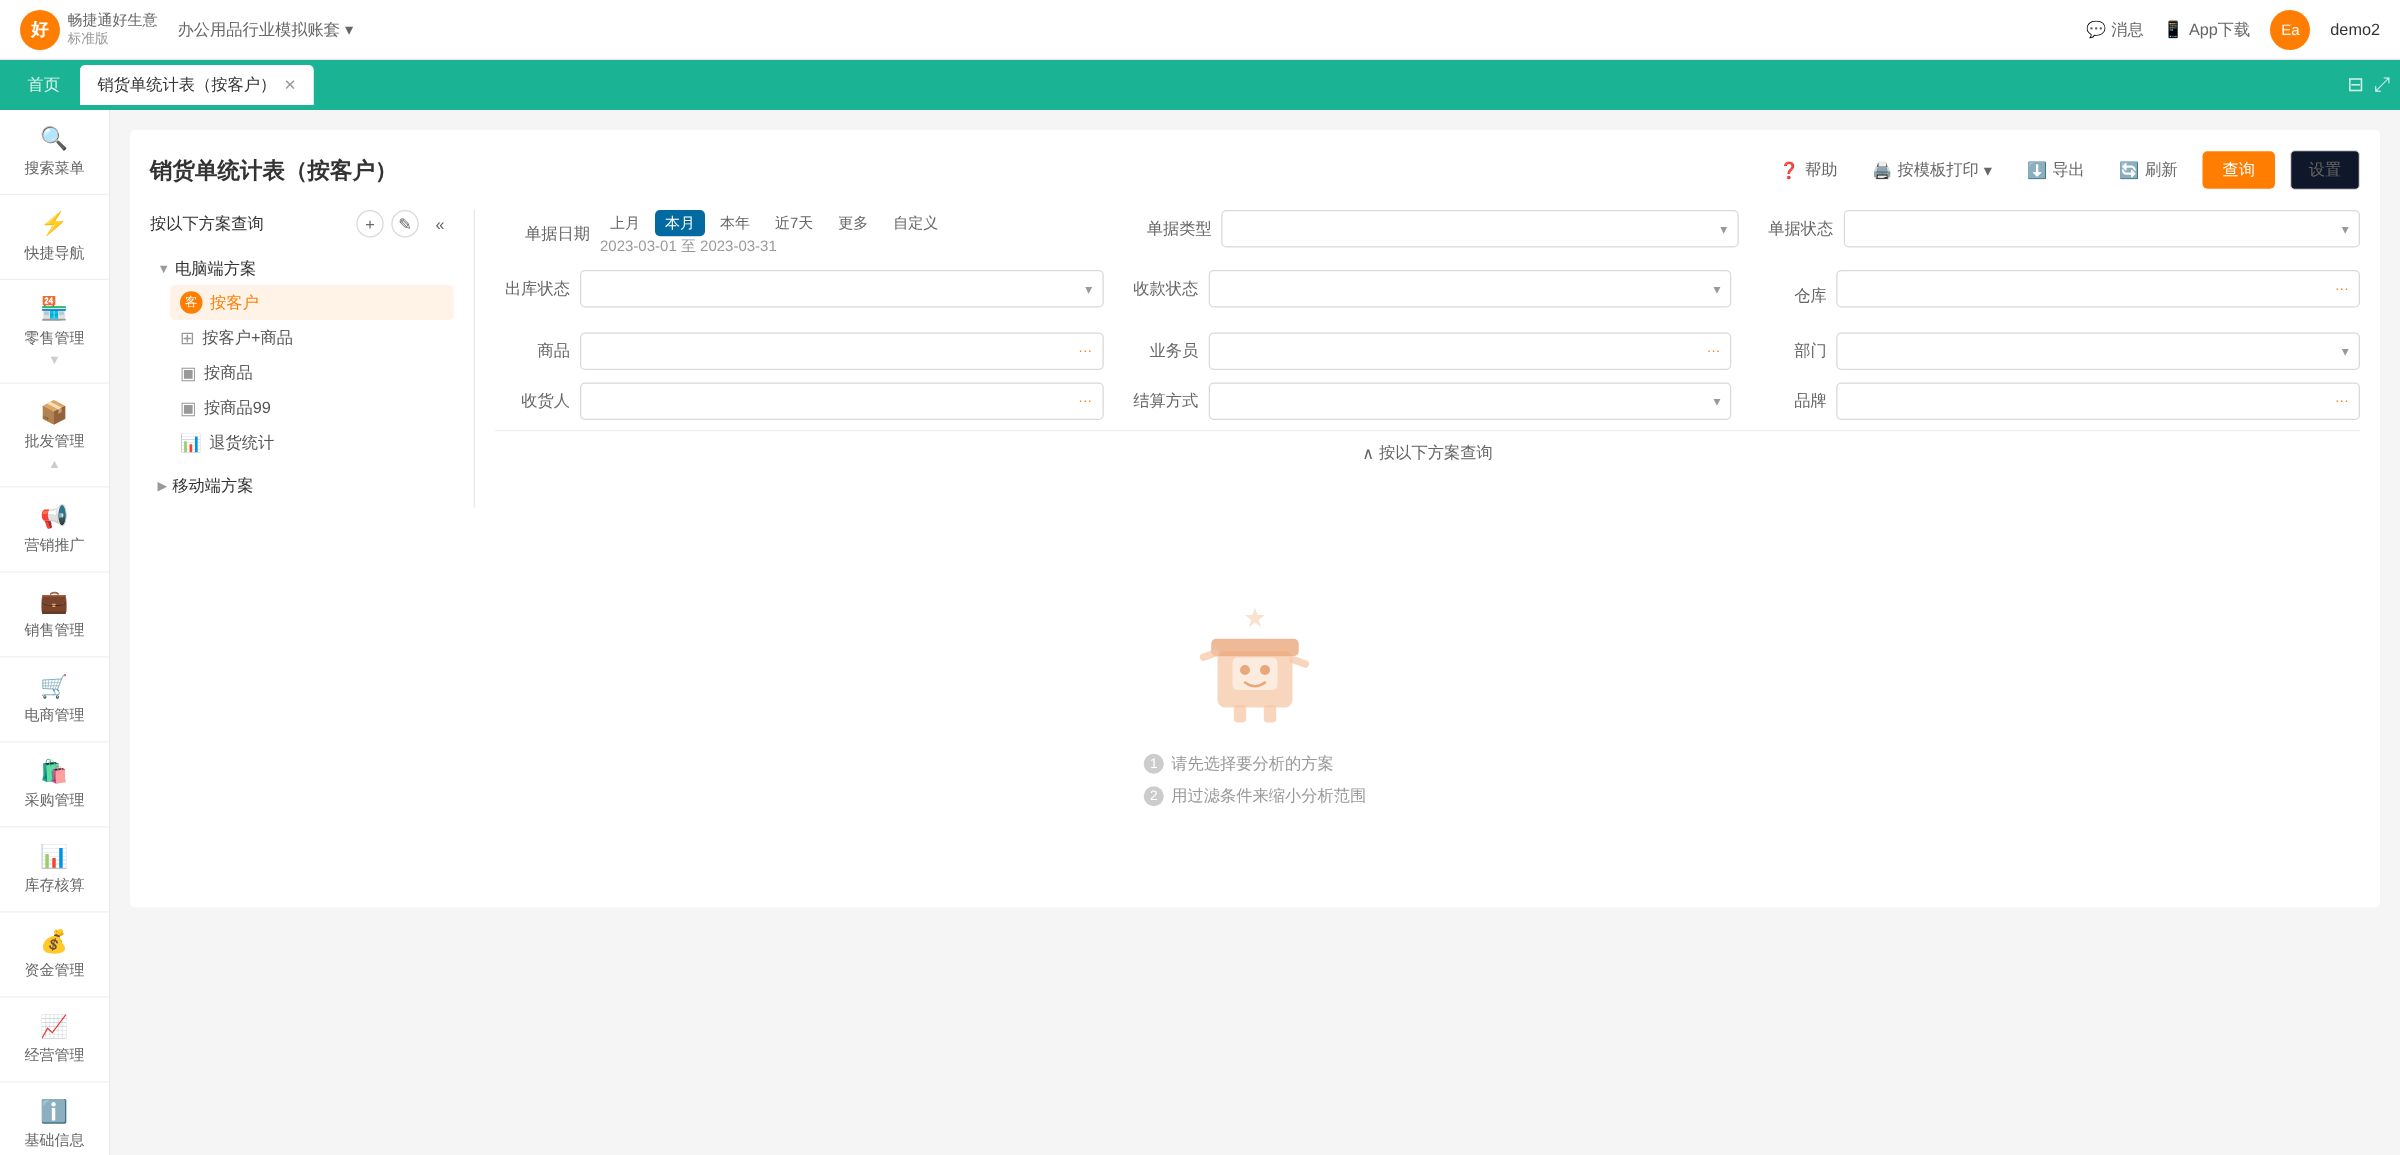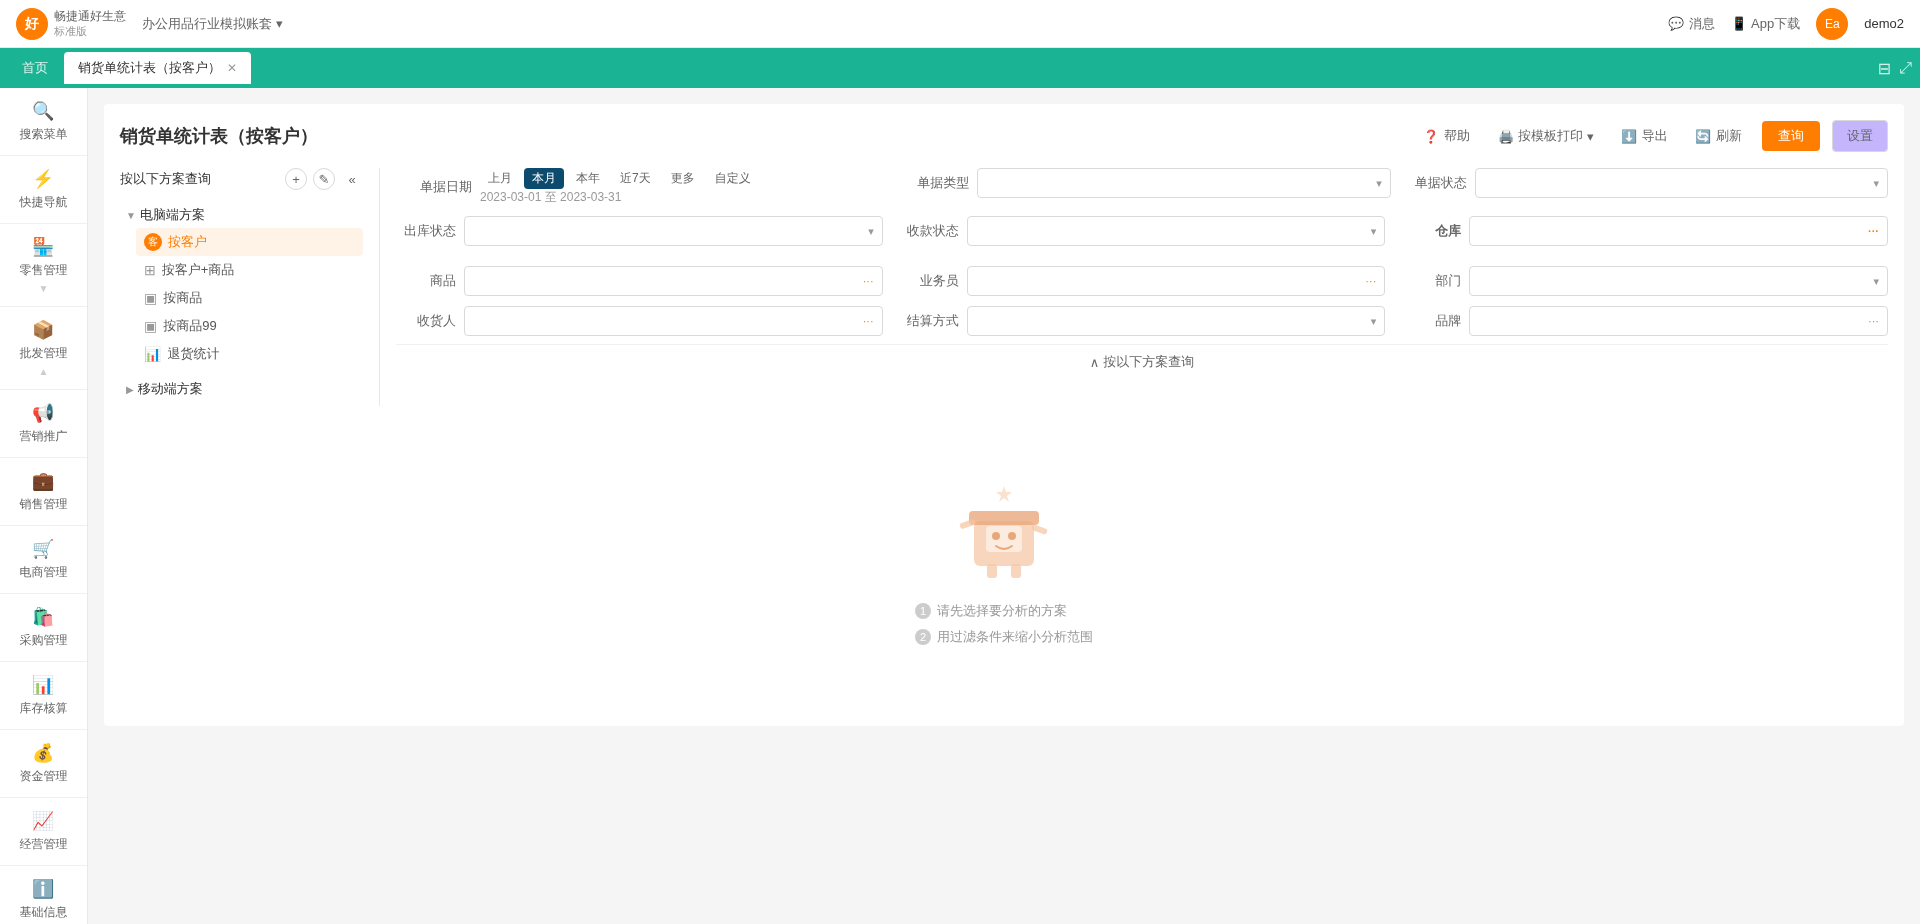--- a/index.html
+++ b/index.html
@@ -202,21 +202,21 @@
       border: none;
       background: none;
     }
     .action-btn.primary {
       background: #ff7d00;
       color: white;
       padding: 6px 16px;
       border-radius: 4px;
     }
     .action-btn.secondary {
-      background: #c4b5fd;
+      background: #0f172a;
       color: #666;
       border: 1px solid #d9d9d9;
       padding: 6px 14px;
       border-radius: 4px;
     }
 
     
     .filter-container {
       display: flex;
       gap: 16px;
@@ -351,21 +351,21 @@
     .date-btn {
       padding: 2px 8px;
       border-radius: 4px;
       font-size: 12px;
       cursor: pointer;
       border: none;
       background: none;
       color: #666;
     }
     .date-btn.active {
-      background: #0c4a6e;
+      background: #0369a1;
       color: white;
       border-radius: 4px;
     }
     .date-range {
       font-size: 12px;
       color: #999;
     }
 
     
     .collapse-bar {
@@ -652,21 +652,21 @@
                 <span class="select-arrow">▾</span>
               </div>
             </div>
             <div style="display:flex;align-items:center;gap:8px;flex:1;">
               <span class="filter-label">收款状态</span>
               <div class="filter-select" style="flex:1;">
                 <span></span>
                 <span class="select-arrow">▾</span>
               </div>
             </div>
-            <div style="display:flex;align-items:center;gap:8px;flex:1;font-weight:bold;">
+            <div style="display:flex;align-items:flex-end;gap:8px;flex:1;">
               <span class="filter-label">仓库</span>
               <div class="filter-select" style="flex:1;">
                 <span></span>
                 <span class="select-arrow" style="color:#ff7d00;">···</span>
               </div>
             </div>
           </div>
 
           <div style="display:flex;align-items:center;gap:16px;margin-bottom:10px;justify-content:flex-end;">
             <div style="display:flex;align-items:center;gap:8px;flex:1;">

